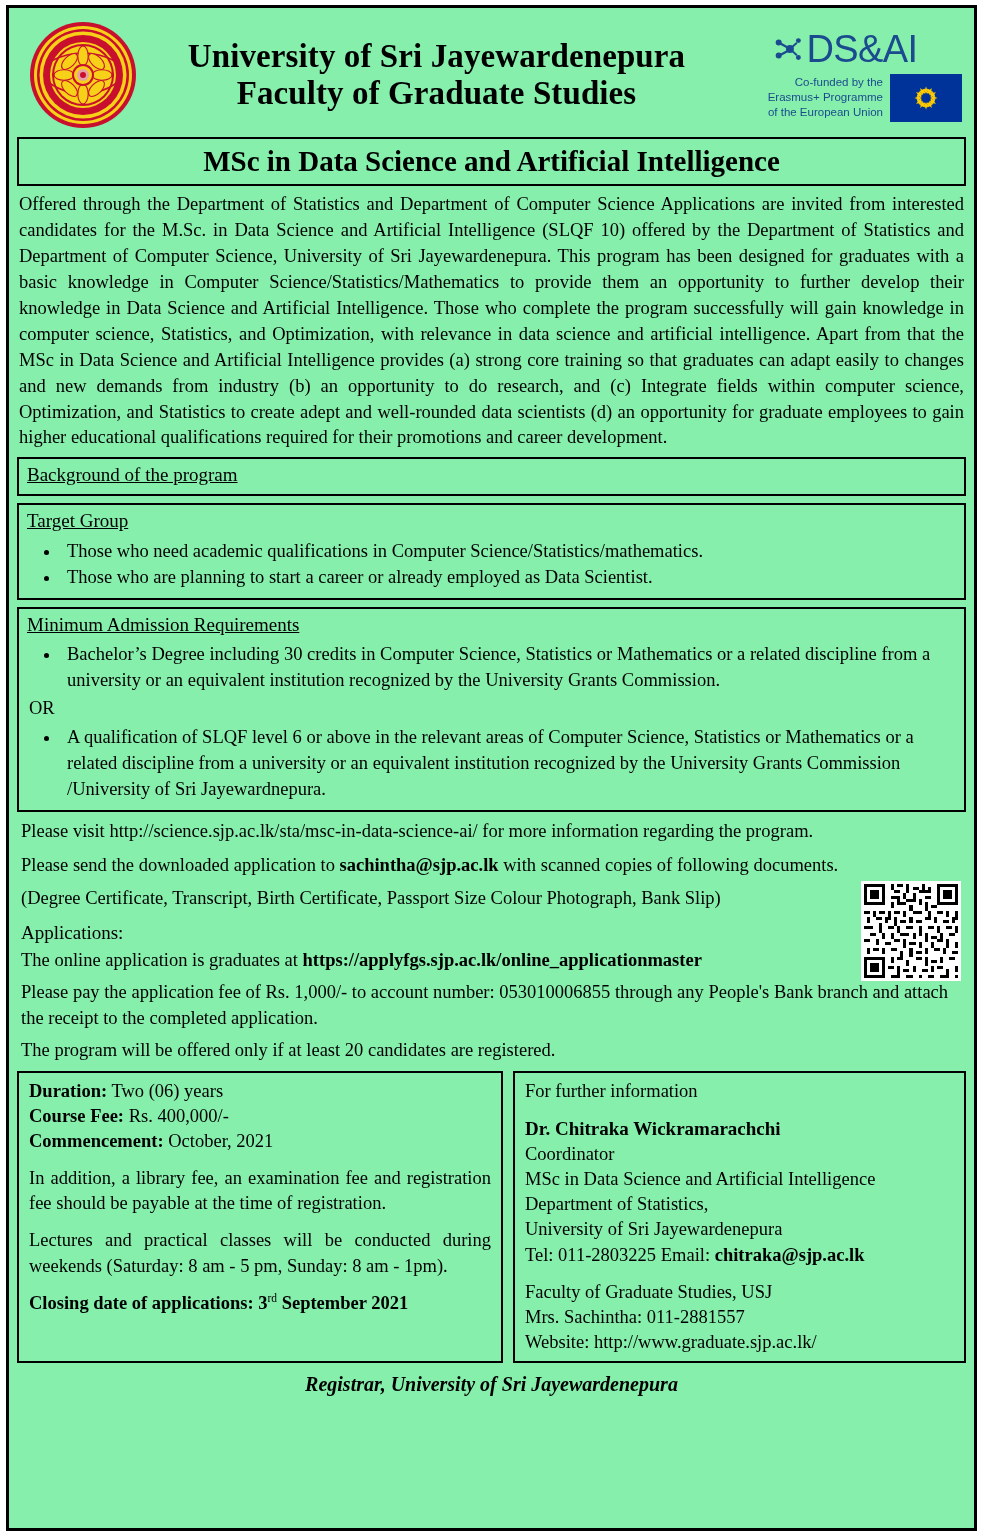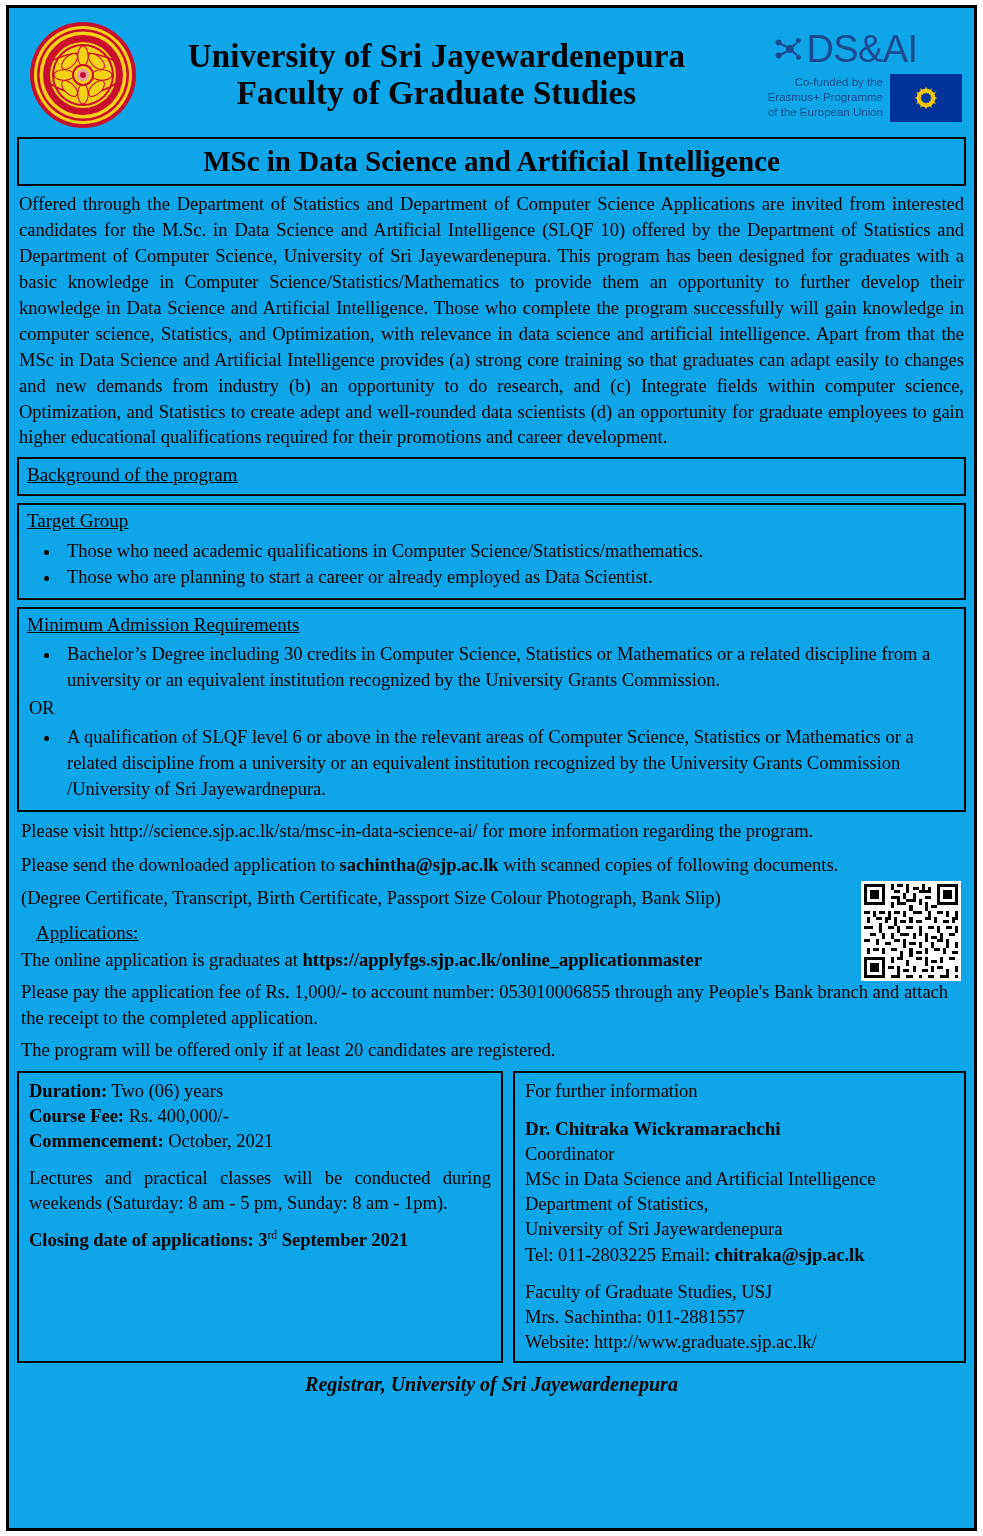--- a/index.html
+++ b/index.html
@@ -12,21 +12,21 @@
     font-family: "Liberation Serif", "DejaVu Serif", serif;
     color: #000000;
     overflow: hidden;
   }
 
   .page {
     position: absolute;
     left: 6px; top: 5px;
     width: 971px; height: 1526px;
     border: 3px solid #000;
-    background: #0ea5e9;
+    background: #86efac;
   }
   .page-inner {
     position: absolute;
     left: 0; top: 0; right: 0; bottom: 0;
     padding: 4px 6px 0 6px;
   }
 
   
   .header {
     display: flex;
@@ -154,23 +154,22 @@
     top: 62px;
     width: 102px;
     height: 100px;
   }
   .qr svg { display:block; }
   .apply-wrap { padding-right: 0px; }
   .apply-narrow { padding-right: 112px; }
 
   .applications-head {
     font-size: 19px;
-    text-decoration: underline;
     display: inline-block;
-    margin: 2px 0 1px 15px;
+    margin: 2px 0 1px 0;
   }
 
   
   .cols {
     display: flex;
     gap: 10px;
     margin: 4px 2px 0 2px;
     align-items: stretch;
   }
   .colbox {
@@ -466,20 +465,21 @@
   </div>
 
   <div class="cols">
 
     <div class="colbox left">
       <p class="kv">
         <span><b>Duration:</b><span> Two (06) years</span></span><br>
         <span><b>Course Fee:</b><span> Rs. 400,000/-</span></span><br>
         <span><b>Commencement:</b><span> October, 2021</span></span>
       </p>
+      <p class="just">In addition, a library fee, an examination fee and registration fee should be payable at the time of registration.</p>
       <p class="just">Lectures and practical classes will be conducted during weekends (Saturday: 8 am - 5 pm, Sunday: 8 am - 1pm).</p>
       <p class="kv"><b>Closing date of applications:</b><b> 3</b><sup>rd</sup><b> September 2021</b></p>
     </div>
 
     <div class="colbox right">
       <p class="rlines">For further information</p>
       <p class="rlines">
         <span class="nm">Dr. Chitraka Wickramarachchi</span><br>
         <span>Coordinator</span><br>
         <span>MSc in Data Science and Artificial Intelligence</span><br>

